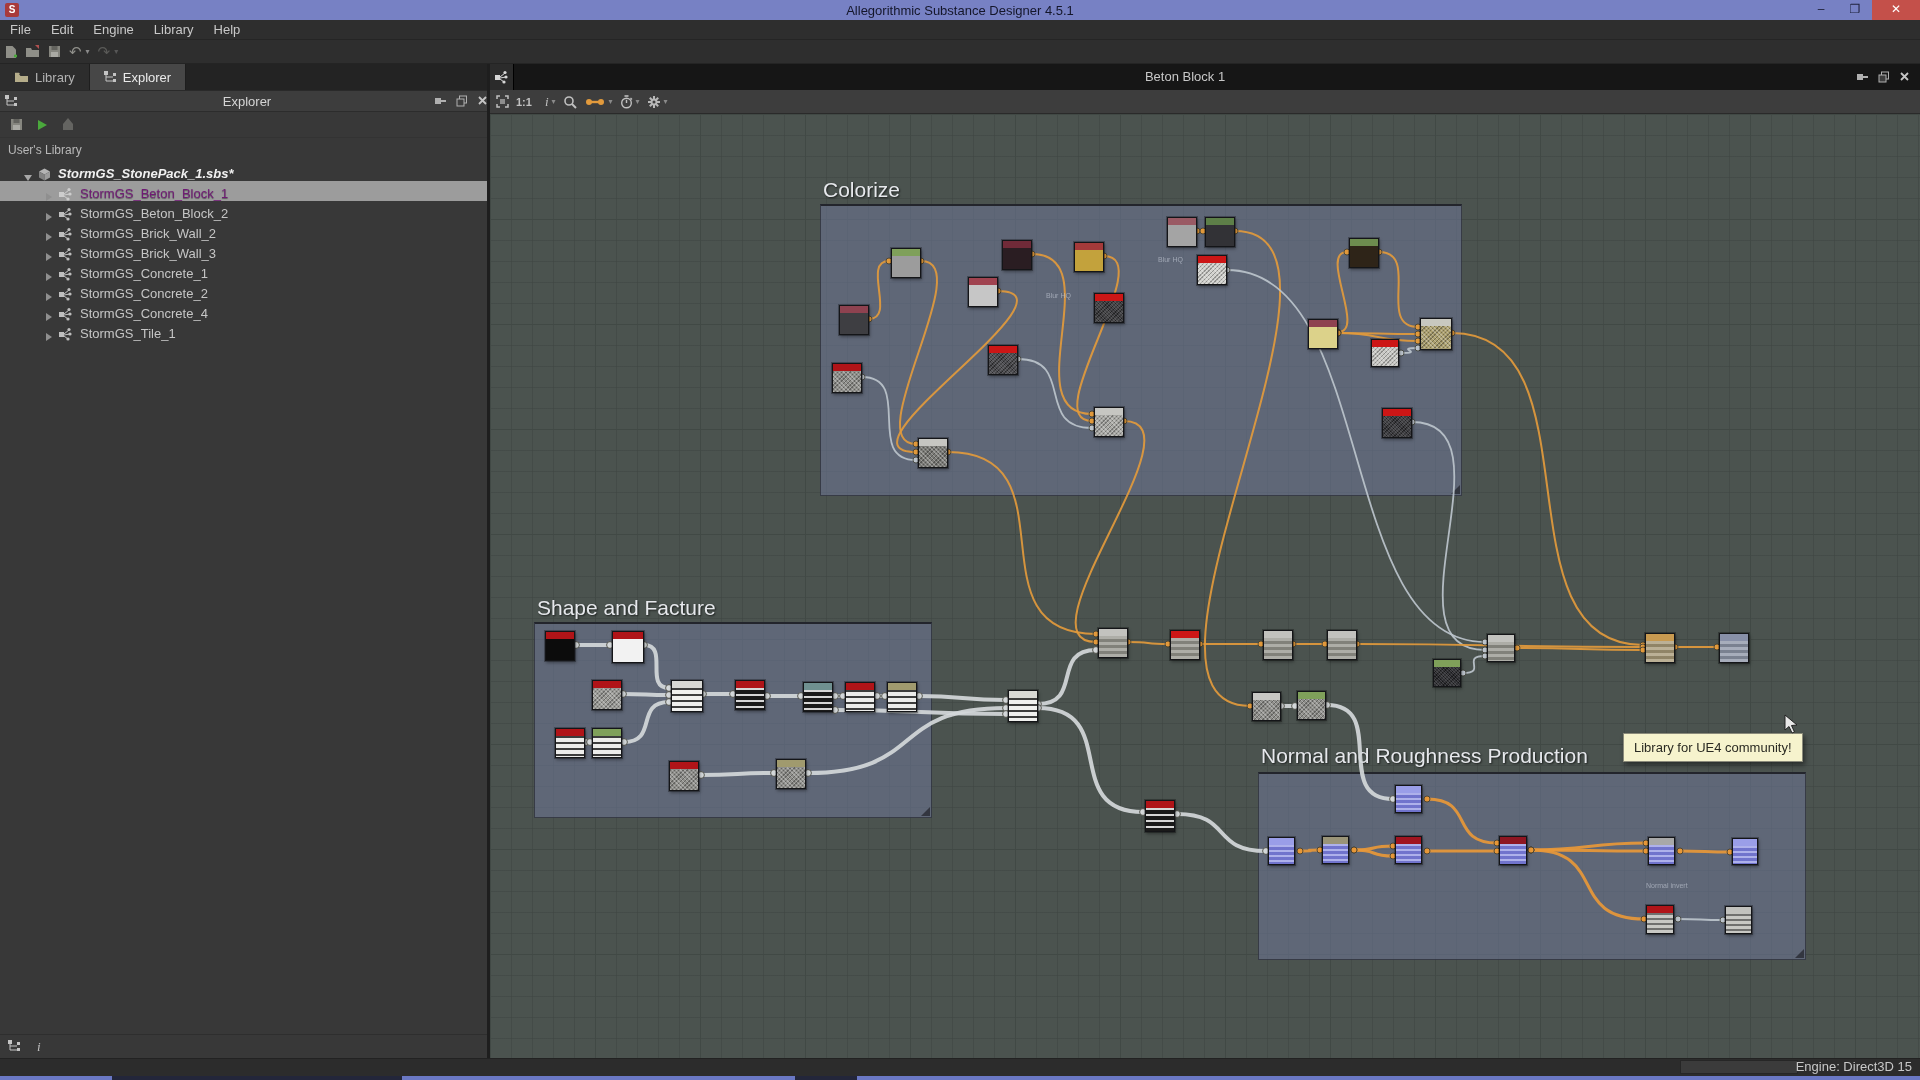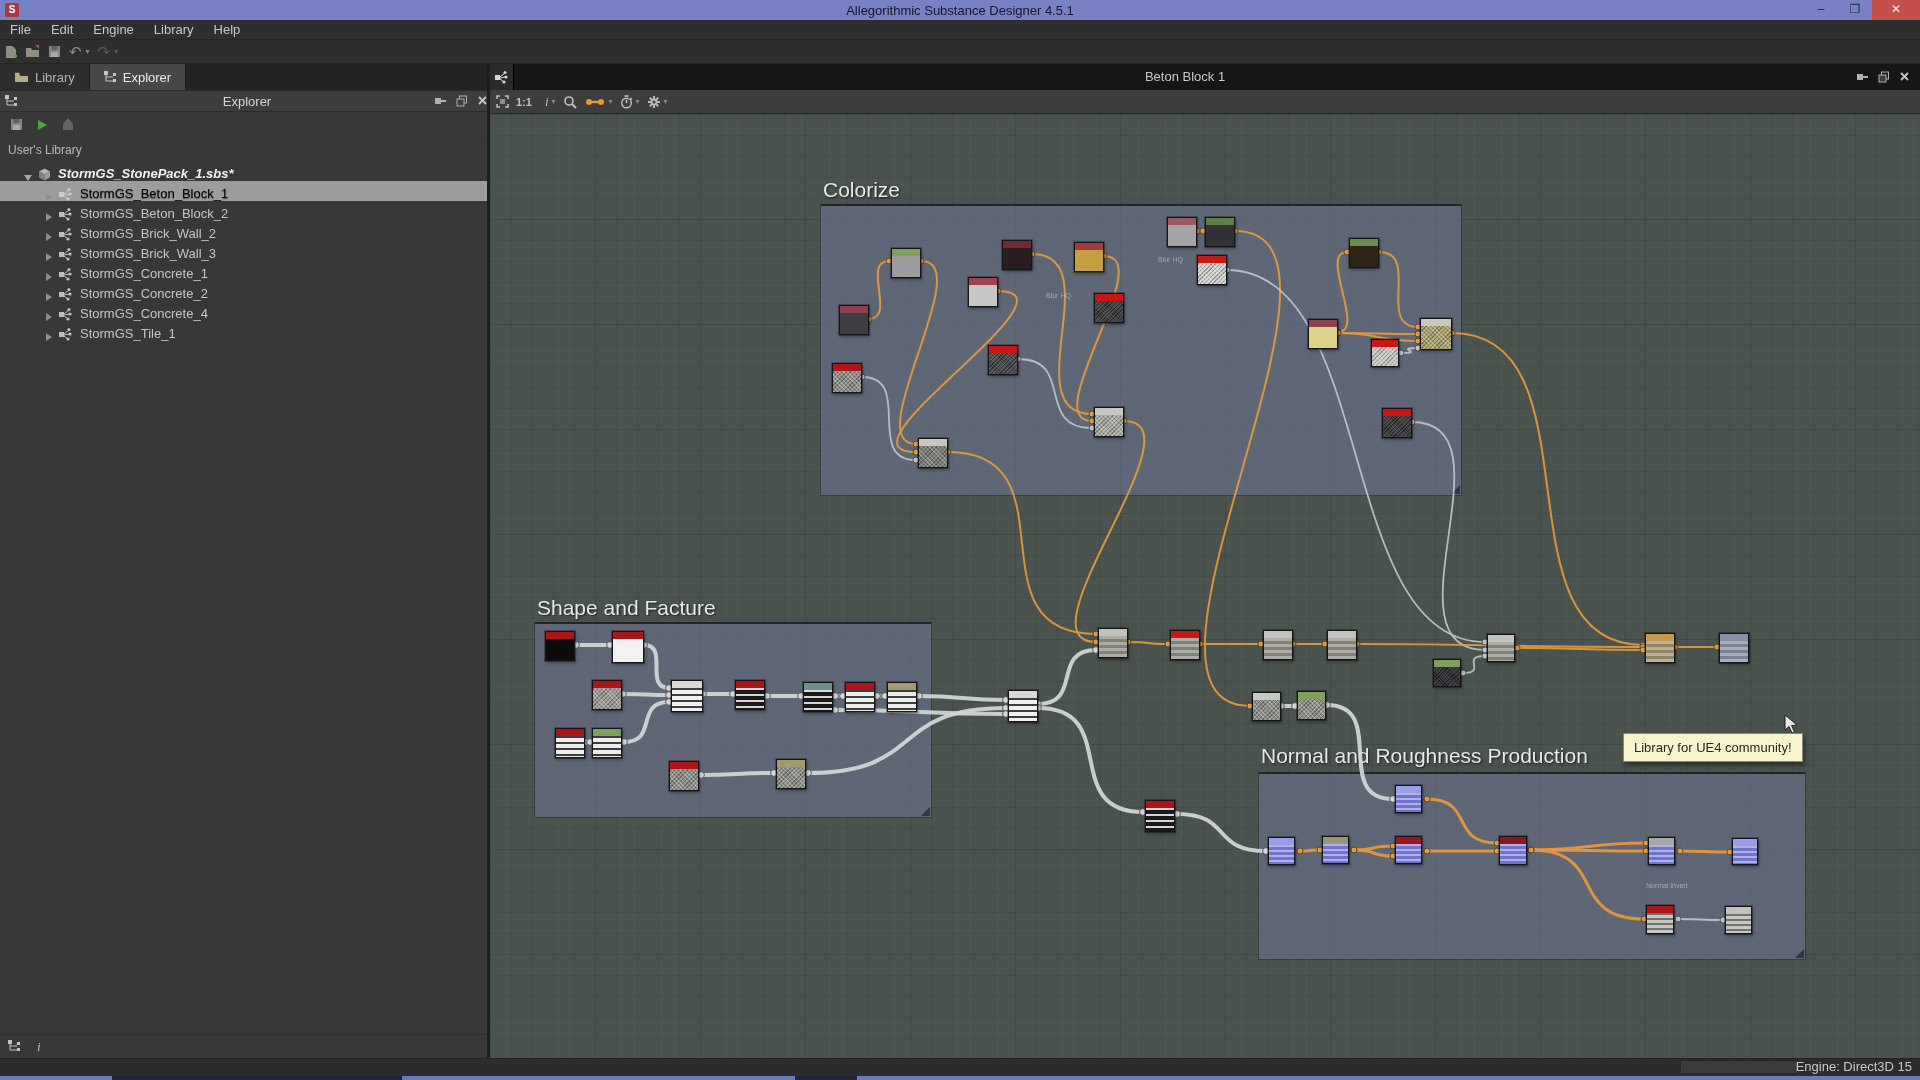--- a/index.html
+++ b/index.html
@@ -30,21 +30,21 @@
   .ptab.active { background:#474747; color:#eaeaea; }
   #explorer-header { position:absolute; left:0; top:26px; width:100%; height:22px; background:#3d3d3d;
           border-top:1px solid #2a2a2a; border-bottom:1px solid #2c2c2c; display:flex; align-items:center; }
   #explorer-header .title { position:absolute; left:0; right:0; text-align:center; color:#d5d5d5; font-size:13px; }
   .hdr-icons { position:absolute; right:6px; top:4px; display:flex; gap:9px; }
   #explorer-actions { position:absolute; left:0; top:48px; width:100%; height:26px; background:#383838;
           display:flex; align-items:center; gap:13px; padding-left:10px; border-bottom:1px solid #333; }
   #tree-area { position:absolute; left:0; top:74px; width:100%; bottom:24px; background:#383838; overflow:hidden; }
   #packages-label { color:#b8b8b8; font-size:12px; padding:5px 0 4px 8px; }
   .trow { position:relative; height:20px; display:flex; align-items:flex-end; color:#c6c6c6; font-size:13px; }
-  .trow.selected { background:#9c9c9c; color:#000000; text-shadow:0 1px 1px rgba(60,60,60,.7); }
+  .trow.selected { background:#9c9c9c; color:#701a75; text-shadow:0 1px 1px rgba(60,60,60,.7); }
   .trow .exp { width:0; height:0; border-style:solid; margin-right:6px; }
   .exp.open  { border-width:6px 4.5px 0 4.5px; border-color:#a8a8a8 transparent transparent transparent; }
   .exp.closed{ border-width:4.5px 0 4.5px 6px; border-color:transparent transparent transparent #8f8f8f; }
   .trow.pkg-row { font-weight:bold; font-style:italic; color:#f0f0f0; }
   #panel-bottom { position:absolute; left:0; bottom:0; width:100%; height:24px; background:#383838;
           border-top:1px solid #2e2e2e; display:flex; align-items:center; gap:16px; padding-left:8px; }
   #divider { position:absolute; left:487px; top:64px; width:3px; bottom:22px; background:#1e1e1e; }
   
   #graph-tabrow { position:absolute; left:490px; top:64px; right:0; height:26px; background:#161616; }
   #graph-corner { position:absolute; left:0; top:0; width:24px; height:26px; background:#2b2b2b;

